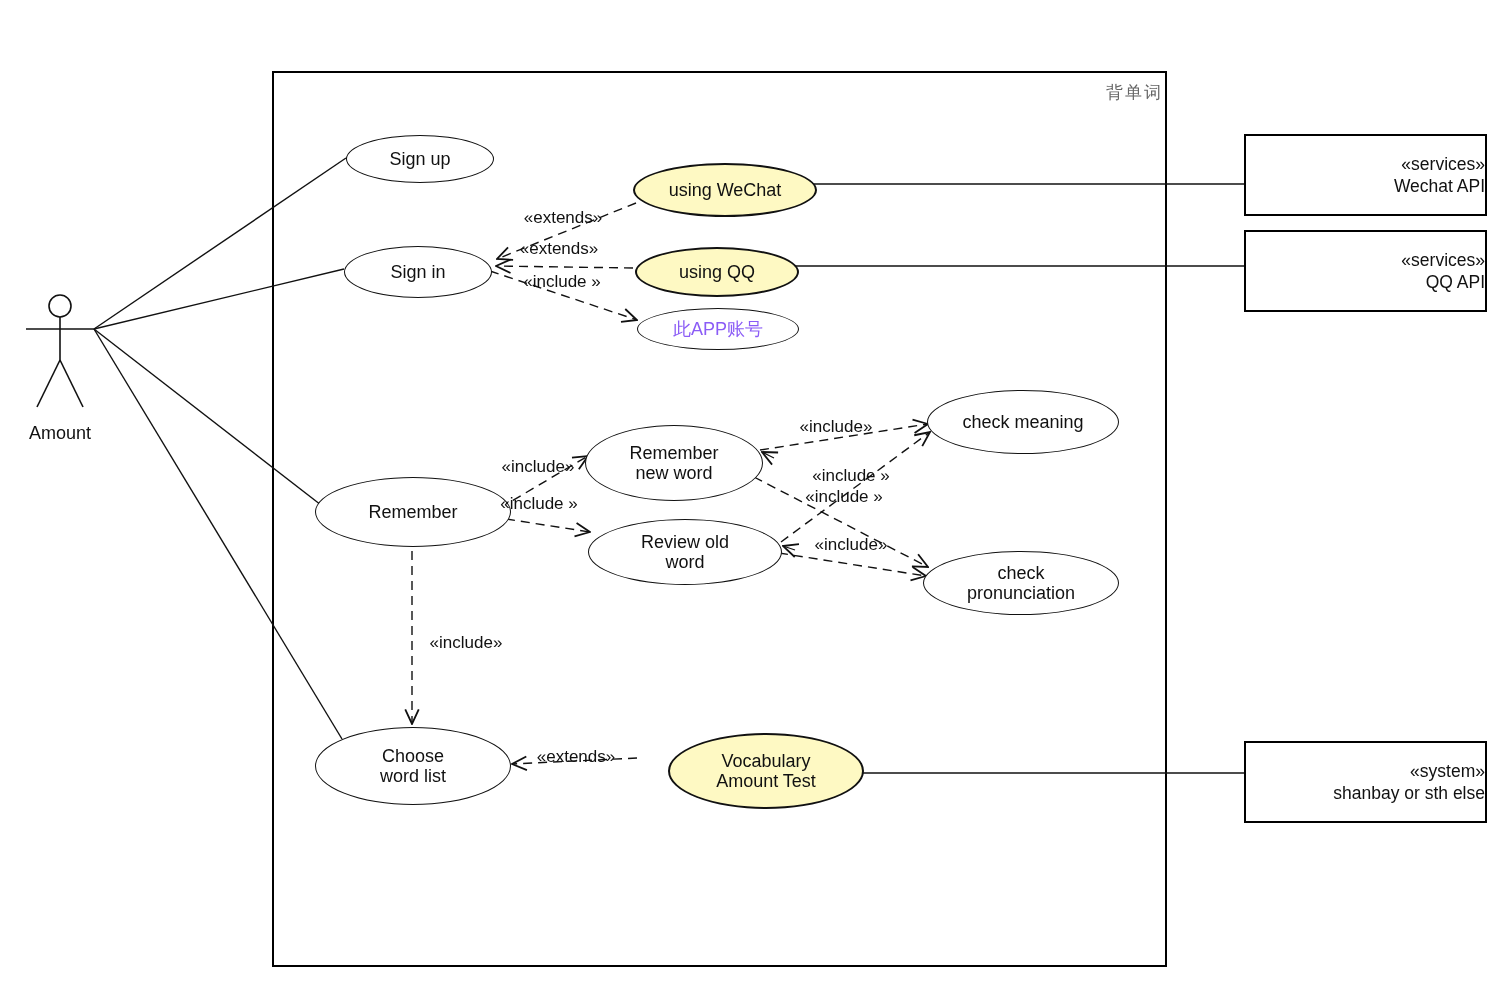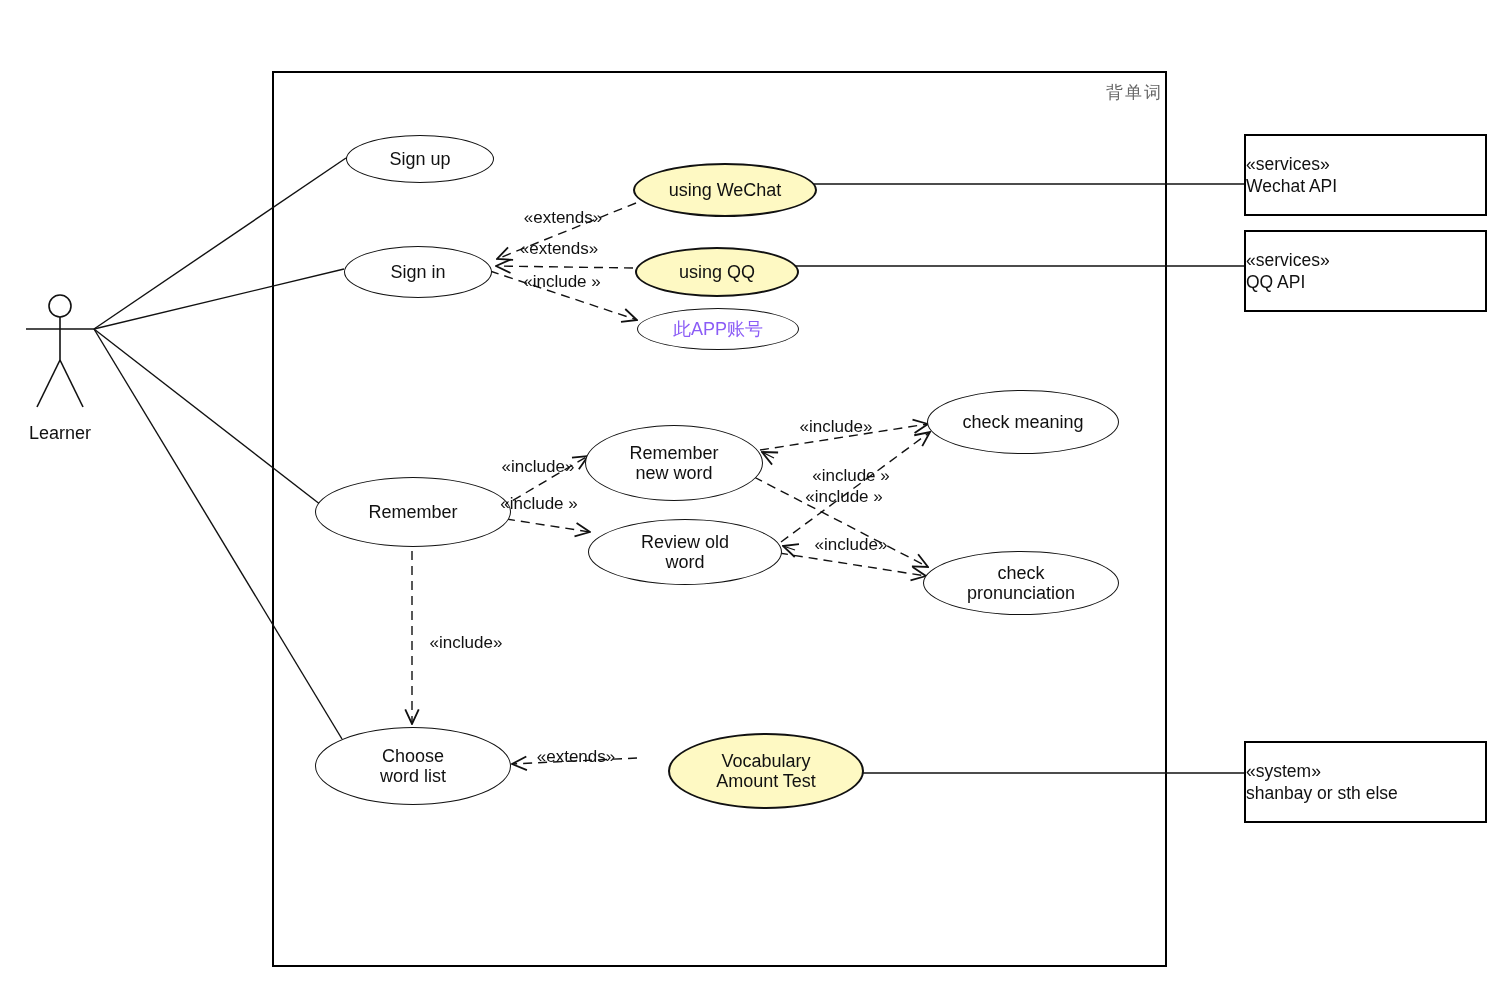--- a/index.html
+++ b/index.html
@@ -9,21 +9,21 @@
   .boundary{position:absolute;border:2px solid #000;background:transparent;}
   .sys-title{position:absolute;text-align:right;font-size:17px;color:#666;letter-spacing:2px;}
   .ellipse{position:absolute;border:1.5px solid #111;border-radius:50%;background:#fff;
            display:flex;align-items:center;justify-content:center;text-align:center;
            font-size:18px;line-height:1.12;}
   .ellipse.yellow{background:#fef9c3;border-width:2px;}
   .ellipse .lbl{display:block;}
   .gray-text{color:#8b5cf6;}
   .rel-label{position:absolute;transform:translate(-50%,-50%);font-size:17px;white-space:nowrap;}
   .ext-box{position:absolute;width:239px;height:78px;border:2px solid #000;background:#fff;
-           display:flex;flex-direction:column;align-items:flex-start;justify-content:center;
+           display:flex;flex-direction:column;align-items:flex-end;justify-content:center;
            gap:1px;font-size:17.5px;text-align:center;}
   .actor-label{position:absolute;text-align:center;font-size:18px;}
 </style>
 </head>
 <body>
 
 <div id="canvas">
 
   <div class="boundary" style="left:272px;top:71px;width:891px;height:892px;"></div>
   <div class="sys-title" style="left:272px;top:81px;width:891px;">背单词</div>
@@ -132,21 +132,21 @@
   <div class="ext-box" style="left:1244px;top:230px;">
     <span>«services»</span>
     <span>QQ API</span>
   </div>
 
   <div class="ext-box" style="left:1244px;top:741px;">
     <span>«system»</span>
     <span>shanbay or sth else</span>
   </div>
 
-  <div class="actor-label" style="left:0px;top:423px;width:120px;">Learner</div>
+  <div class="actor-label" style="left:0px;top:423px;width:120px;">Amount</div>
 
   <div class="rel-label" style="left:563px;top:218px;">«extends»</div>
   <div class="rel-label" style="left:559px;top:249px;">«extends»</div>
   <div class="rel-label" style="left:562px;top:282px;">«include »</div>
   <div class="rel-label" style="left:538px;top:467px;">«include»</div>
   <div class="rel-label" style="left:539px;top:504px;">«include »</div>
   <div class="rel-label" style="left:836px;top:427px;">«include»</div>
   <div class="rel-label" style="left:851px;top:476px;">«include »</div>
   <div class="rel-label" style="left:844px;top:497px;">«include »</div>
   <div class="rel-label" style="left:851px;top:545px;">«include»</div>

